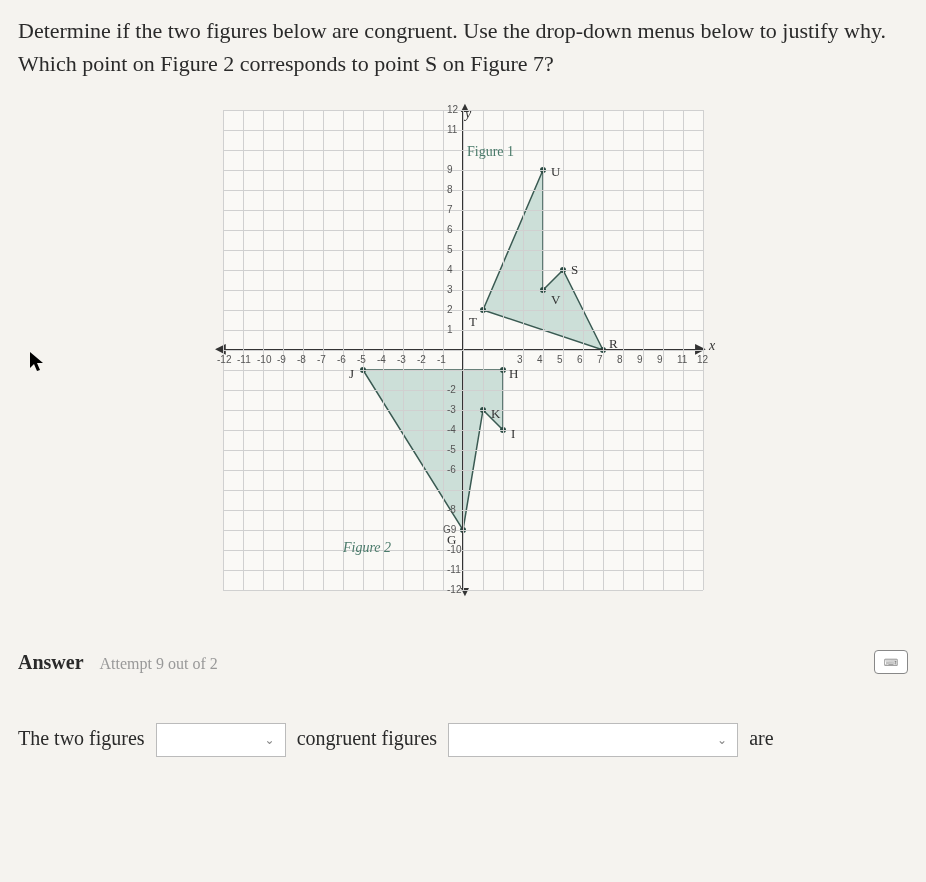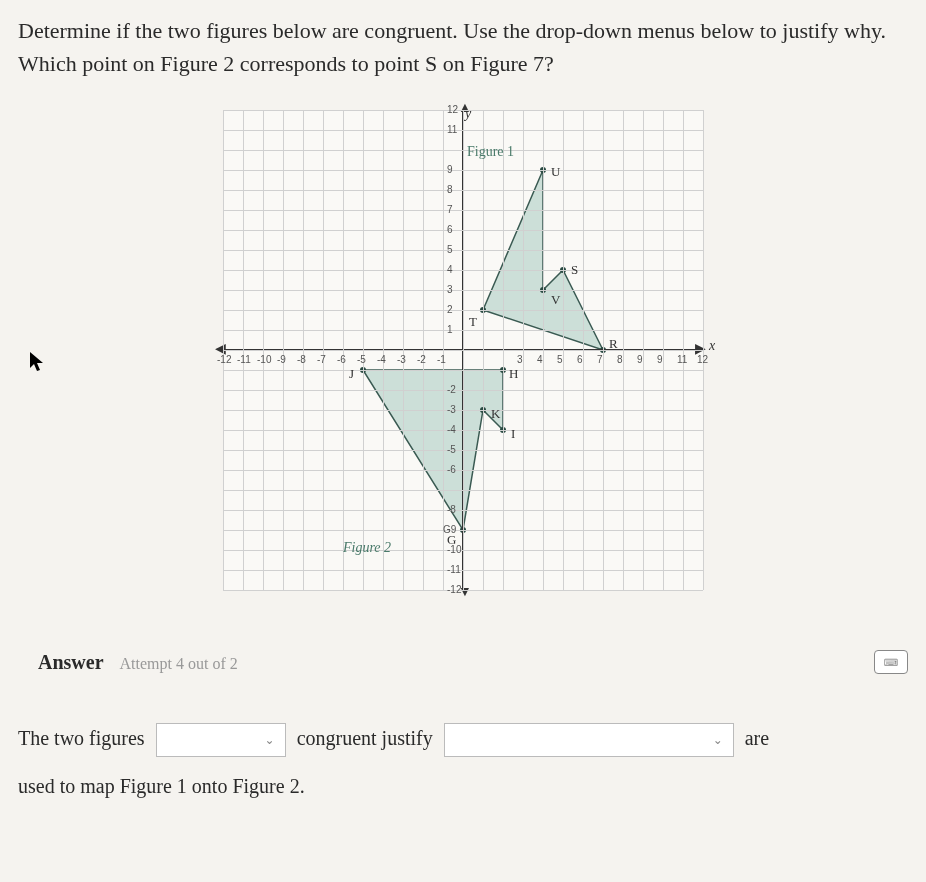--- a/index.html
+++ b/index.html
@@ -87,21 +87,20 @@
     .answer-header {
       display: flex;
       align-items: center;
       justify-content: space-between;
       margin-bottom: 40px;
     }
     .answer-label {
       font-size: 20px;
       font-weight: 600;
       color: #2a2a2a;
-      margin-left: 20px;
     }
     .attempt {
       font-size: 16px;
       color: #999;
       margin-left: 12px;
       font-weight: 400;
     }
     .keyboard-icon {
       width: 34px;
       height: 24px;
@@ -280,31 +279,30 @@
       <div class="point-label" style="left: 288px; top: 316px;">I</div>
       <div class="point-label" style="left: 126px; top: 256px;">J</div>
       <div class="point-label" style="left: 268px; top: 296px;">K</div>
     </div>
 </div>
 
 <div class="answer-section">
   <div class="answer-header">
     <div>
       <span class="answer-label">Answer</span>
-      <span class="attempt">Attempt 4 out of 2</span>
+      <span class="attempt">Attempt 9 out of 2</span>
     </div>
     <div class="keyboard-icon">⌨</div>
   </div>
 
   <div class="answer-line">
     <span>The two figures</span>
     <span class="dropdown small">
         <span class="chevron">⌄</span>
       </span>
-    <span>congruent justify</span>
+    <span>congruent figures</span>
     <span class="dropdown large">
         <span class="chevron">⌄</span>
       </span>
     <span>are</span>
     <br>
-    <span>used to map Figure 1 onto Figure 2.</span>
   </div>
 </div>
 
 </body></html>

